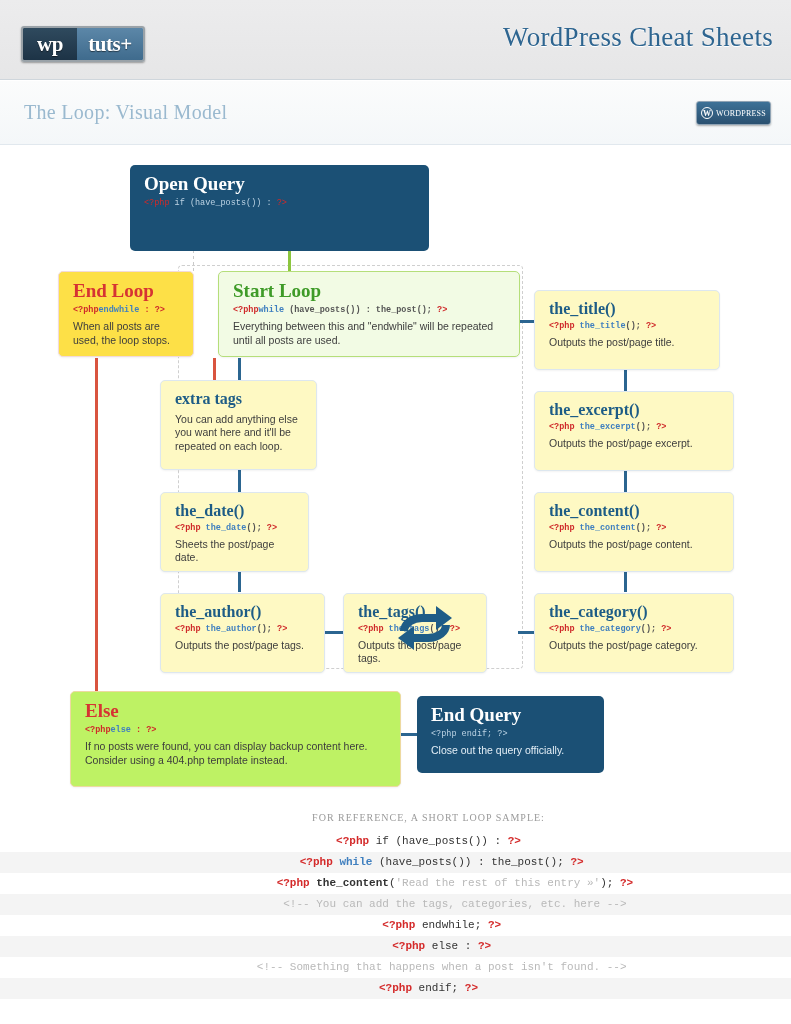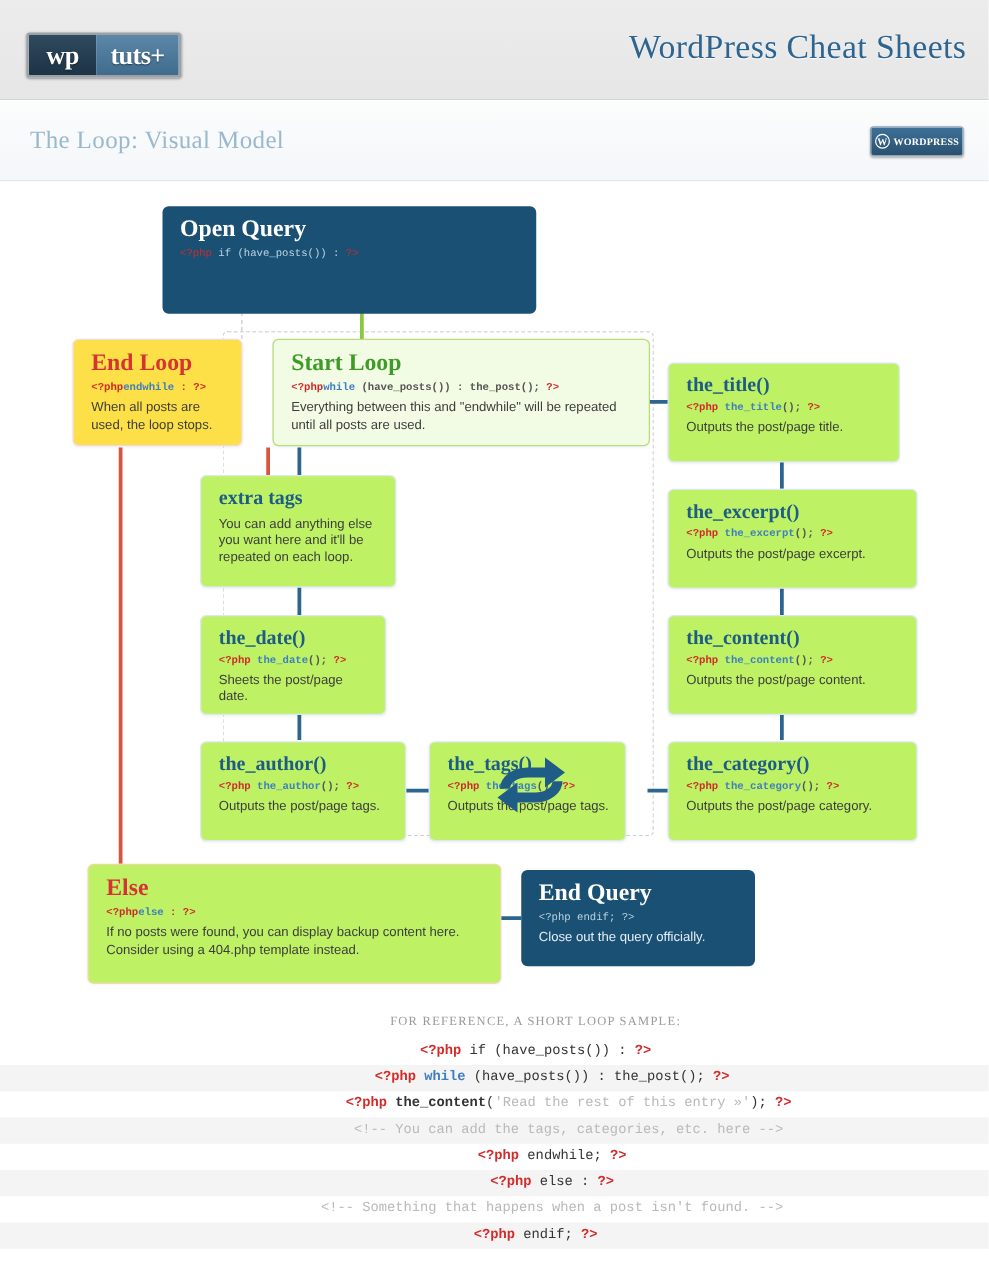--- a/index.html
+++ b/index.html
@@ -65,21 +65,21 @@
     box-shadow:0 1px 2px rgba(0,0,0,.3);
   }
   #wp-badge .wpcirc {
     width:12px;height:12px;border-radius:50%;
     border:1.4px solid #fff; color:#fff; font-size:8px;
     display:flex;align-items:center;justify-content:center;
     font-family:"Liberation Serif",serif; font-weight:bold;
   }
   #wp-badge .wptext {
     color:#fff; font-size:8px; font-family:"Liberation Serif",serif;
-    font-weight:bold; letter-spacing:.2px;text-align:right;
+    font-weight:normal; letter-spacing:.2px;text-align:right;
   }
 
   
   #diagram { position:absolute; left:0; top:145px; width:791px; height:665px; }
 
   .node {
     position:absolute;
     border-radius:5px;
     padding:9px 12px 10px 14px;
   }
@@ -96,21 +96,21 @@
   .node .desc {
     font-size:10.5px; color:#3d3d3d; line-height:1.32; margin-top:5px;
   }
   .code .php  { color:#cf2a2a; }
   .code .kw   { color:#3f7fbf; }
   .code .fn   { color:#3f7fbf; }
   .code .pl   { color:#555; }
 
   
   .light {
-    background:#bef264;
+    background:#fef9c3;
     border:1px solid #dde7ef;
     box-shadow:0 1px 2px rgba(0,0,0,.05);
   }
   .light .title { color:#1d5c86; font-size:16px; }
 
   
   .dark { background:#1b5075; border-radius:5px; }
   .dark .title { color:#ffffff; font-size:19px; }
   .dark .code  { color:#bcd3e4; font-weight:normal; }
   .dark .desc  { color:#e3eef6; }
@@ -266,21 +266,21 @@
     <div class="code"><span class="php">&lt;?php</span><span class="fn"> the_date</span><span class="pl">(); </span><span class="php">?&gt;</span></div>
     <div class="desc">Sheets the post/page date.</div>
   </div>
 
   <div class="node light" style="left:160px; top:448px; width:165px; height:80px;">
     <div class="title">the_author()</div>
     <div class="code"><span class="php">&lt;?php</span><span class="fn"> the_author</span><span class="pl">(); </span><span class="php">?&gt;</span></div>
     <div class="desc">Outputs the post/page tags.</div>
   </div>
 
-  <div class="node light" style="left:343px; top:448px; width:158px; height:80px;">
+  <div class="node light" style="left:343px; top:448px; width:144px; height:80px;">
     <div class="title">the_tags()</div>
     <div class="code"><span class="php">&lt;?php</span><span class="fn"> the_tags</span><span class="pl">(); </span><span class="php">?&gt;</span></div>
     <div class="desc">Outputs the post/page tags.</div>
   </div>
 
   <div id="loop-icon">
     <svg width="90" height="70" viewBox="0 0 90 70">
       <path d="M20 38 A22 17 0 0 1 42 21 L56 21 L56 13 L72 25 L56 37 L56 29 L42 29 A14 9 0 0 0 28 38 Z" fill="#1f5d87"></path>
       <path d="M70 32 A22 17 0 0 1 48 49 L34 49 L34 57 L18 45 L34 33 L34 41 L48 41 A14 9 0 0 0 62 32 Z" fill="#1f5d87"></path>
     </svg>

